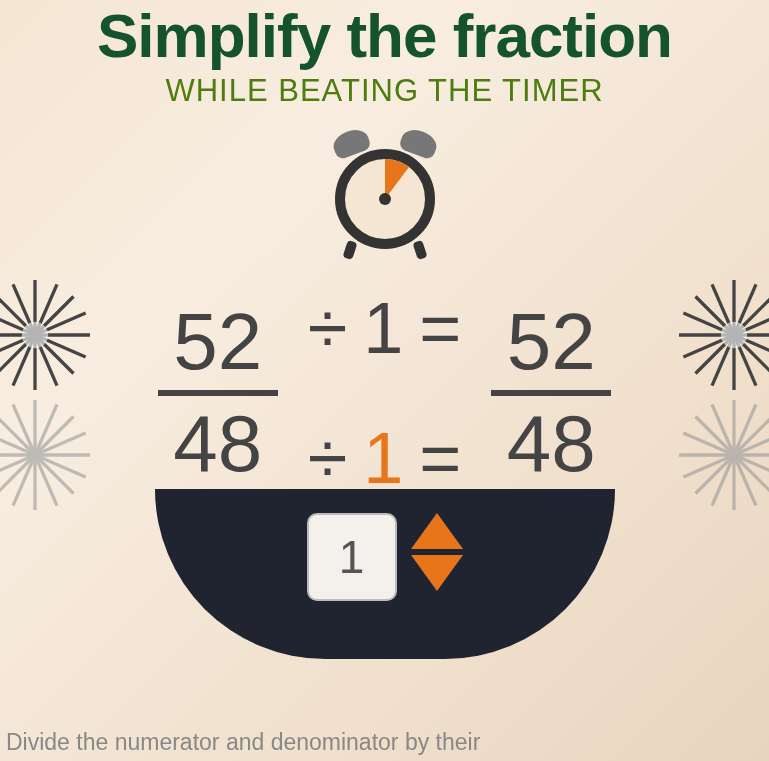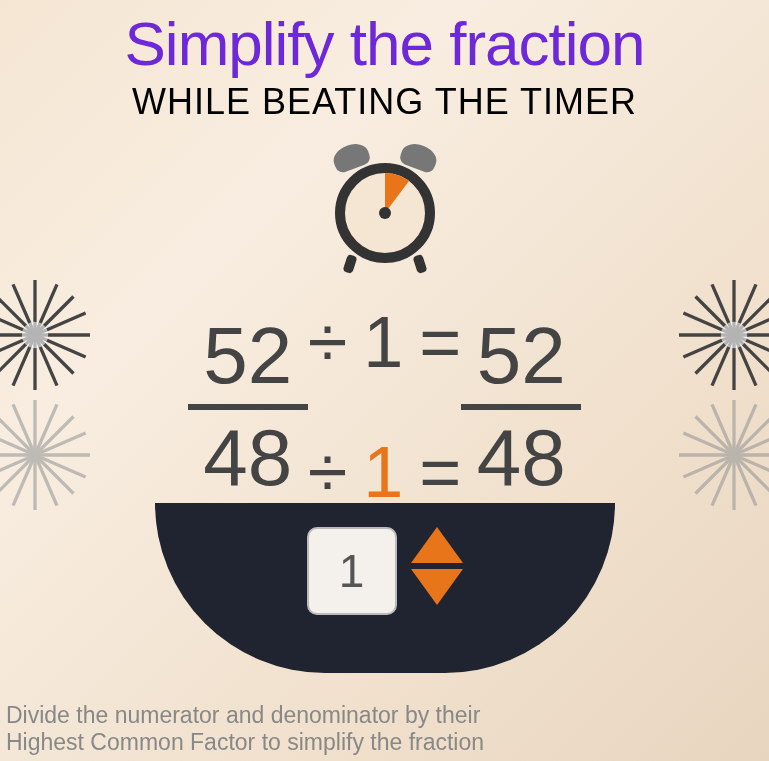--- a/index.html
+++ b/index.html
@@ -15,29 +15,28 @@
   .container {
     width: 100%;
     height: 100%;
     position: relative;
     display: flex;
     flex-direction: column;
     align-items: center;
   }
   .title {
     font-size: 62px;
+    font-weight: 700;
+    color: #14532d;
+    letter-spacing: -1px;
+  }
+  .subtitle {
+    font-size: 31px;
     font-weight: 400;
-    color: #6d28d9;
-    margin-top: 8px;
-    letter-spacing: -1px;
-  }
-  .subtitle {
-    font-size: 36px;
-    font-weight: 400;
-    color: #000000;
+    color: #4d7c0f;
     margin-top: 2px;
     letter-spacing: 1px;
   }
   .clock-wrap {
     margin-top: 18px;
     position: relative;
     width: 120px;
     height: 130px;
   }
   .clock-bell {
@@ -95,20 +94,21 @@
   .burst svg { width: 100%; height: 100%; display:block; }
   .burst-tl { top: 280px; left: -20px; }
   .burst-tr { top: 280px; right: -20px; }
   .burst-bl { top: 400px; left: -20px; opacity: 0.6; }
   .burst-br { top: 400px; right: -20px; opacity: 0.6; }
 
   .equation {
     margin-top: 30px;
     display: flex;
     align-items: center;
+    gap: 30px;
     font-size: 80px;
     color: #444;
     font-weight: 400;
   }
   .fraction {
     display: flex;
     flex-direction: column;
     align-items: center;
     line-height: 1.05;
   }
@@ -319,16 +319,15 @@
   <div class="bowl">
     <div class="num-box">1</div>
     <div class="arrows">
       <div class="arrow-up"></div>
       <div class="arrow-down"></div>
     </div>
   </div>
 
   <div class="instructions">
     <div>Divide the numerator and denominator by their</div>
-    <div class="inst-line2">Highest Common Factor to simplify the fraction</div>
   </div>
 
 </div>
 
 </body></html>

